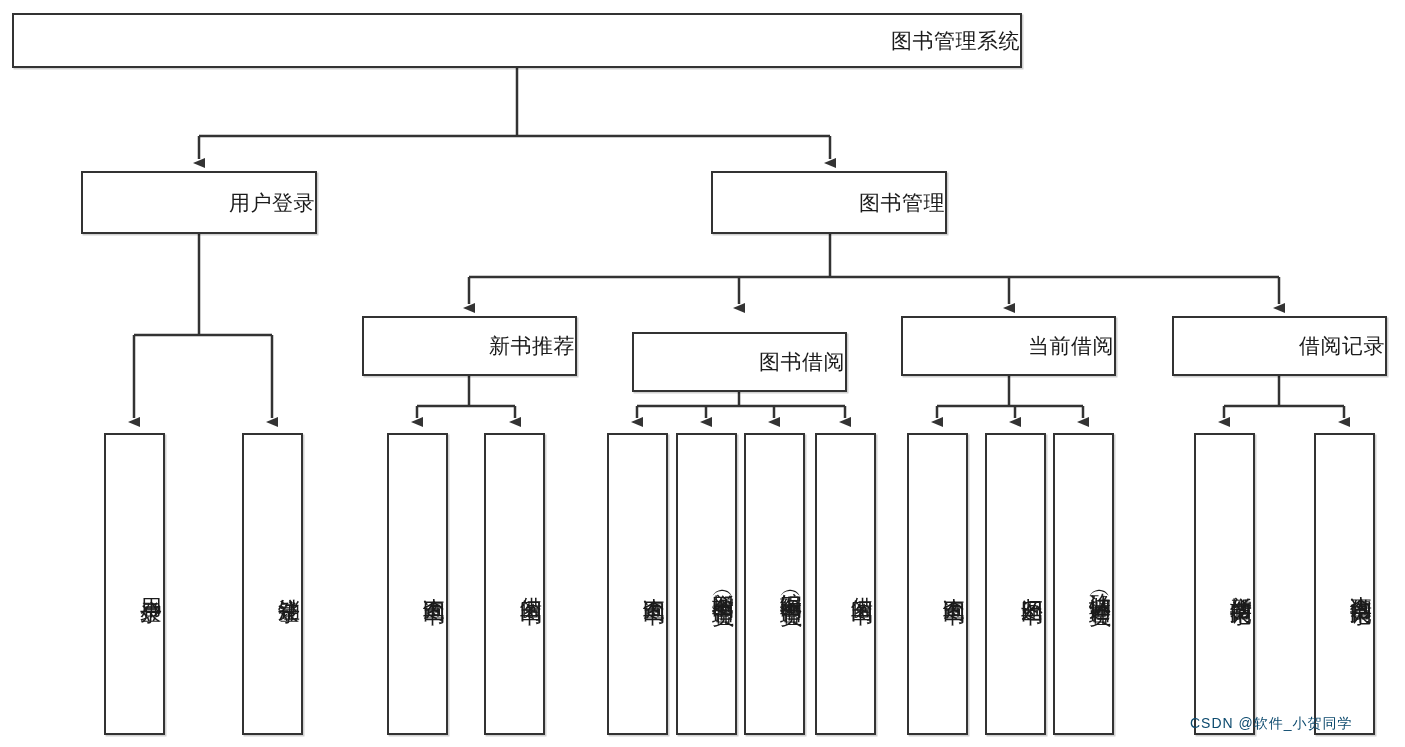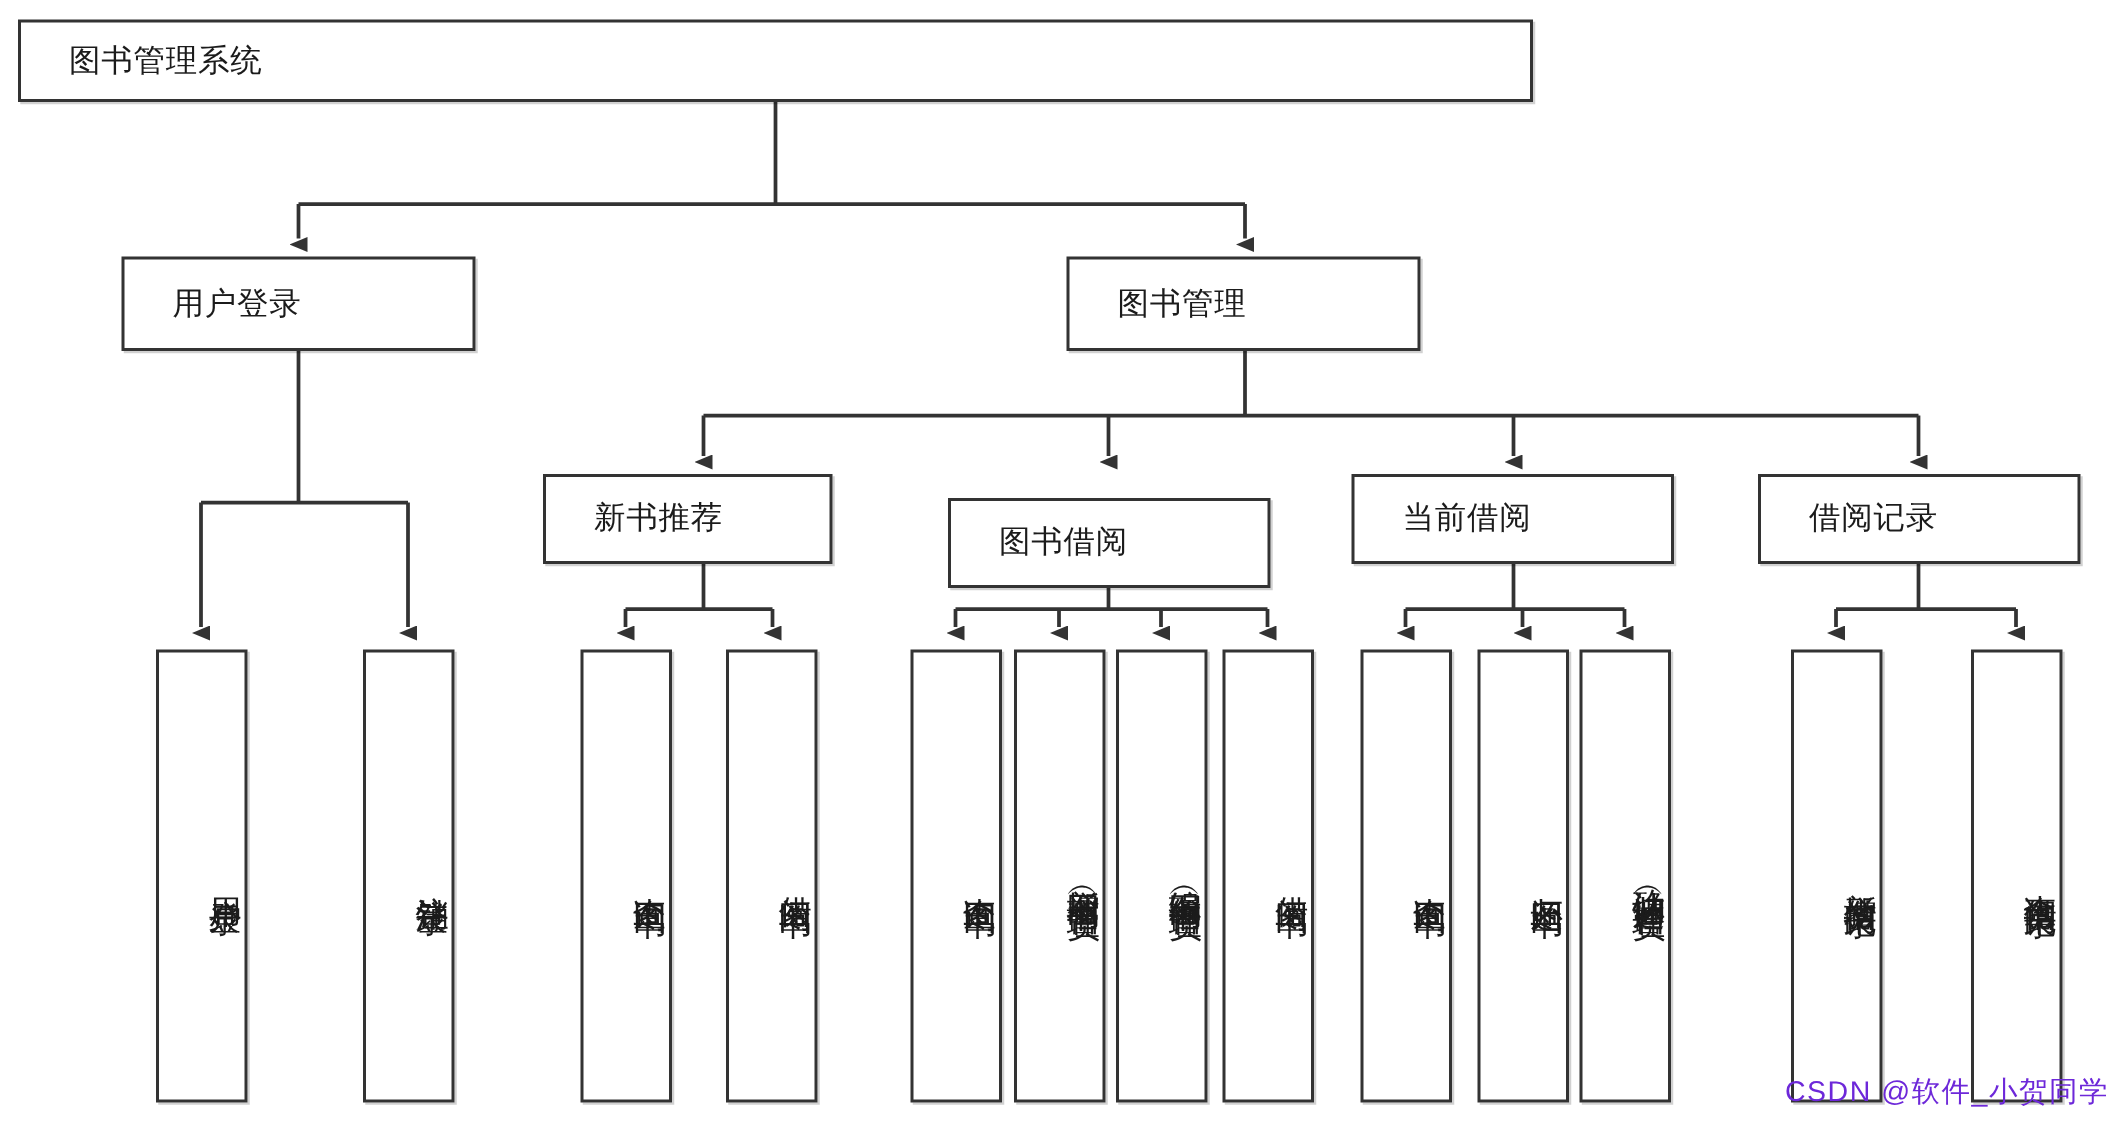--- a/index.html
+++ b/index.html
@@ -25,43 +25,43 @@
     height: 747px;
     pointer-events: none;
   }
   .node {
     position: absolute;
     box-sizing: border-box;
     border: 2.5px solid #333333;
     background: #ffffff;
     display: flex;
     align-items: center;
-    justify-content: flex-start;
+    justify-content: flex-end;
     box-shadow: 1.5px 1.5px 0 rgba(0,0,0,0.18);
     padding-left: 32px;
   }
   .node .label {
     color: #1b1b1b;
     font-size: 21px;
     line-height: 1.22;
     letter-spacing: 0.5px;
     text-align: center;
     white-space: nowrap;
   }
   .node.vertical .label {
     writing-mode: vertical-rl;
     text-orientation: upright;
     font-size: 22px;
     letter-spacing: 2px;
     line-height: 1.1;
   }
   .watermark {
     position: absolute;
-    color: #6d28d9;
-    font-size: 19px;
+    color: #0c4a6e;
+    font-size: 14px;
     letter-spacing: 1px;
     white-space: nowrap;
     user-select: none;
   }
 </style>
 </head>
 <body>
 
 <div id="canvas">
 
@@ -121,21 +121,21 @@
     <span class="label">图书管理系统</span>
   </div>
 
   <div class="node" style="left:81px; top:171px; width:236px; height:63px;">
     <span class="label">用户登录</span>
   </div>
   <div class="node" style="left:711px; top:171px; width:236px; height:63px;">
     <span class="label">图书管理</span>
   </div>
 
-  <div class="node" style="left:362px; top:316px; width:193px; height:60px;">
+  <div class="node" style="left:362px; top:316px; width:215px; height:60px;">
     <span class="label">新书推荐</span>
   </div>
   <div class="node" style="left:632px; top:332px; width:215px; height:60px;">
     <span class="label">图书借阅</span>
   </div>
   <div class="node" style="left:901px; top:316px; width:215px; height:60px;">
     <span class="label">当前借阅</span>
   </div>
   <div class="node" style="left:1172px; top:316px; width:215px; height:60px;">
     <span class="label">借阅记录</span>

